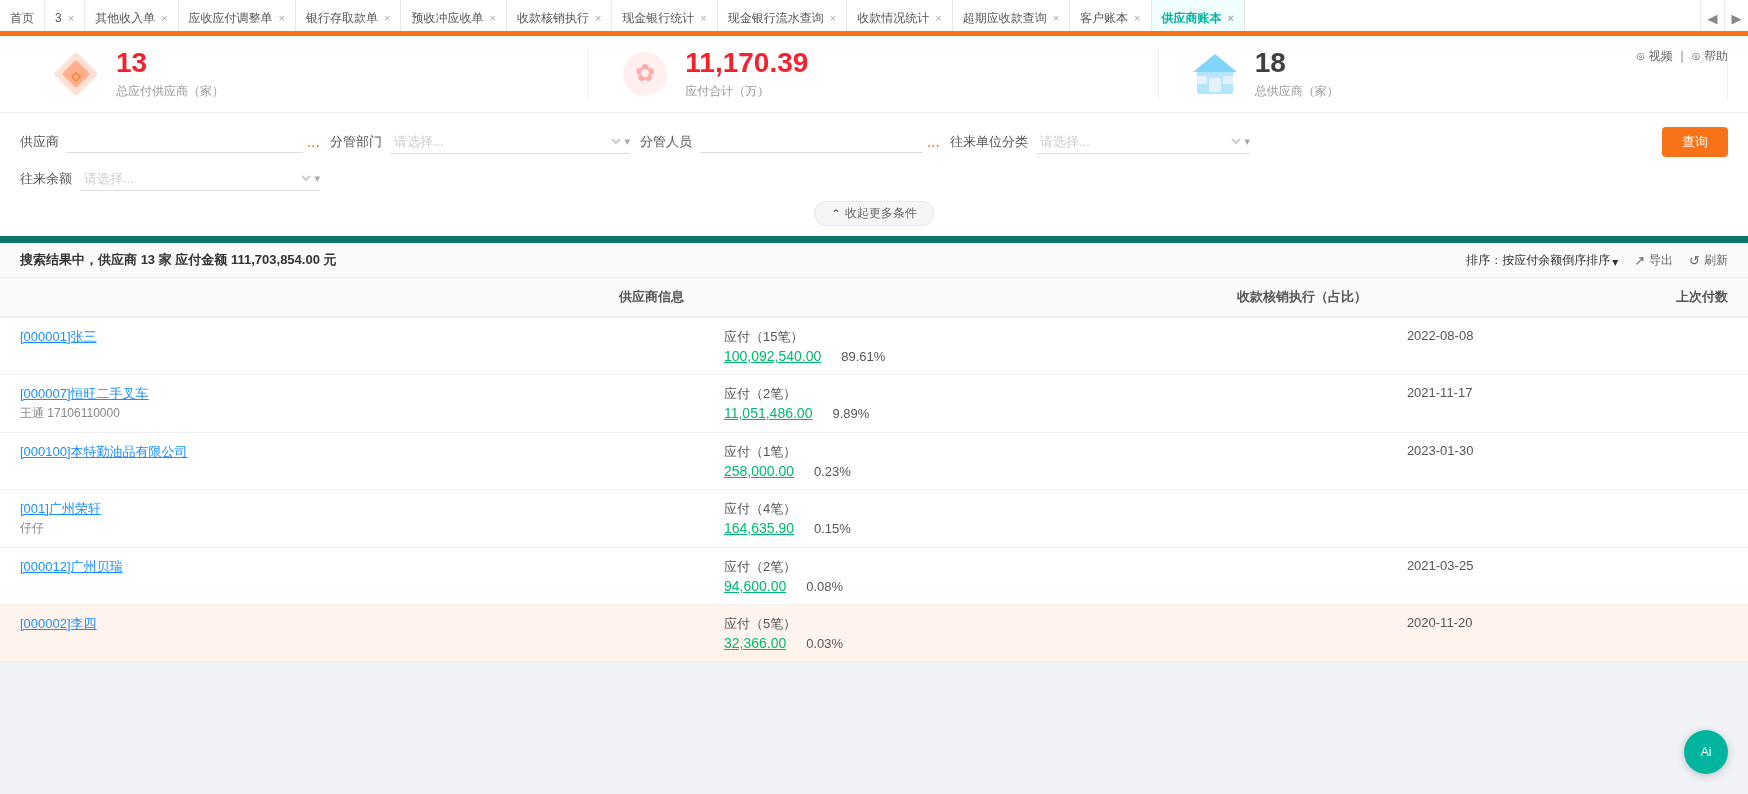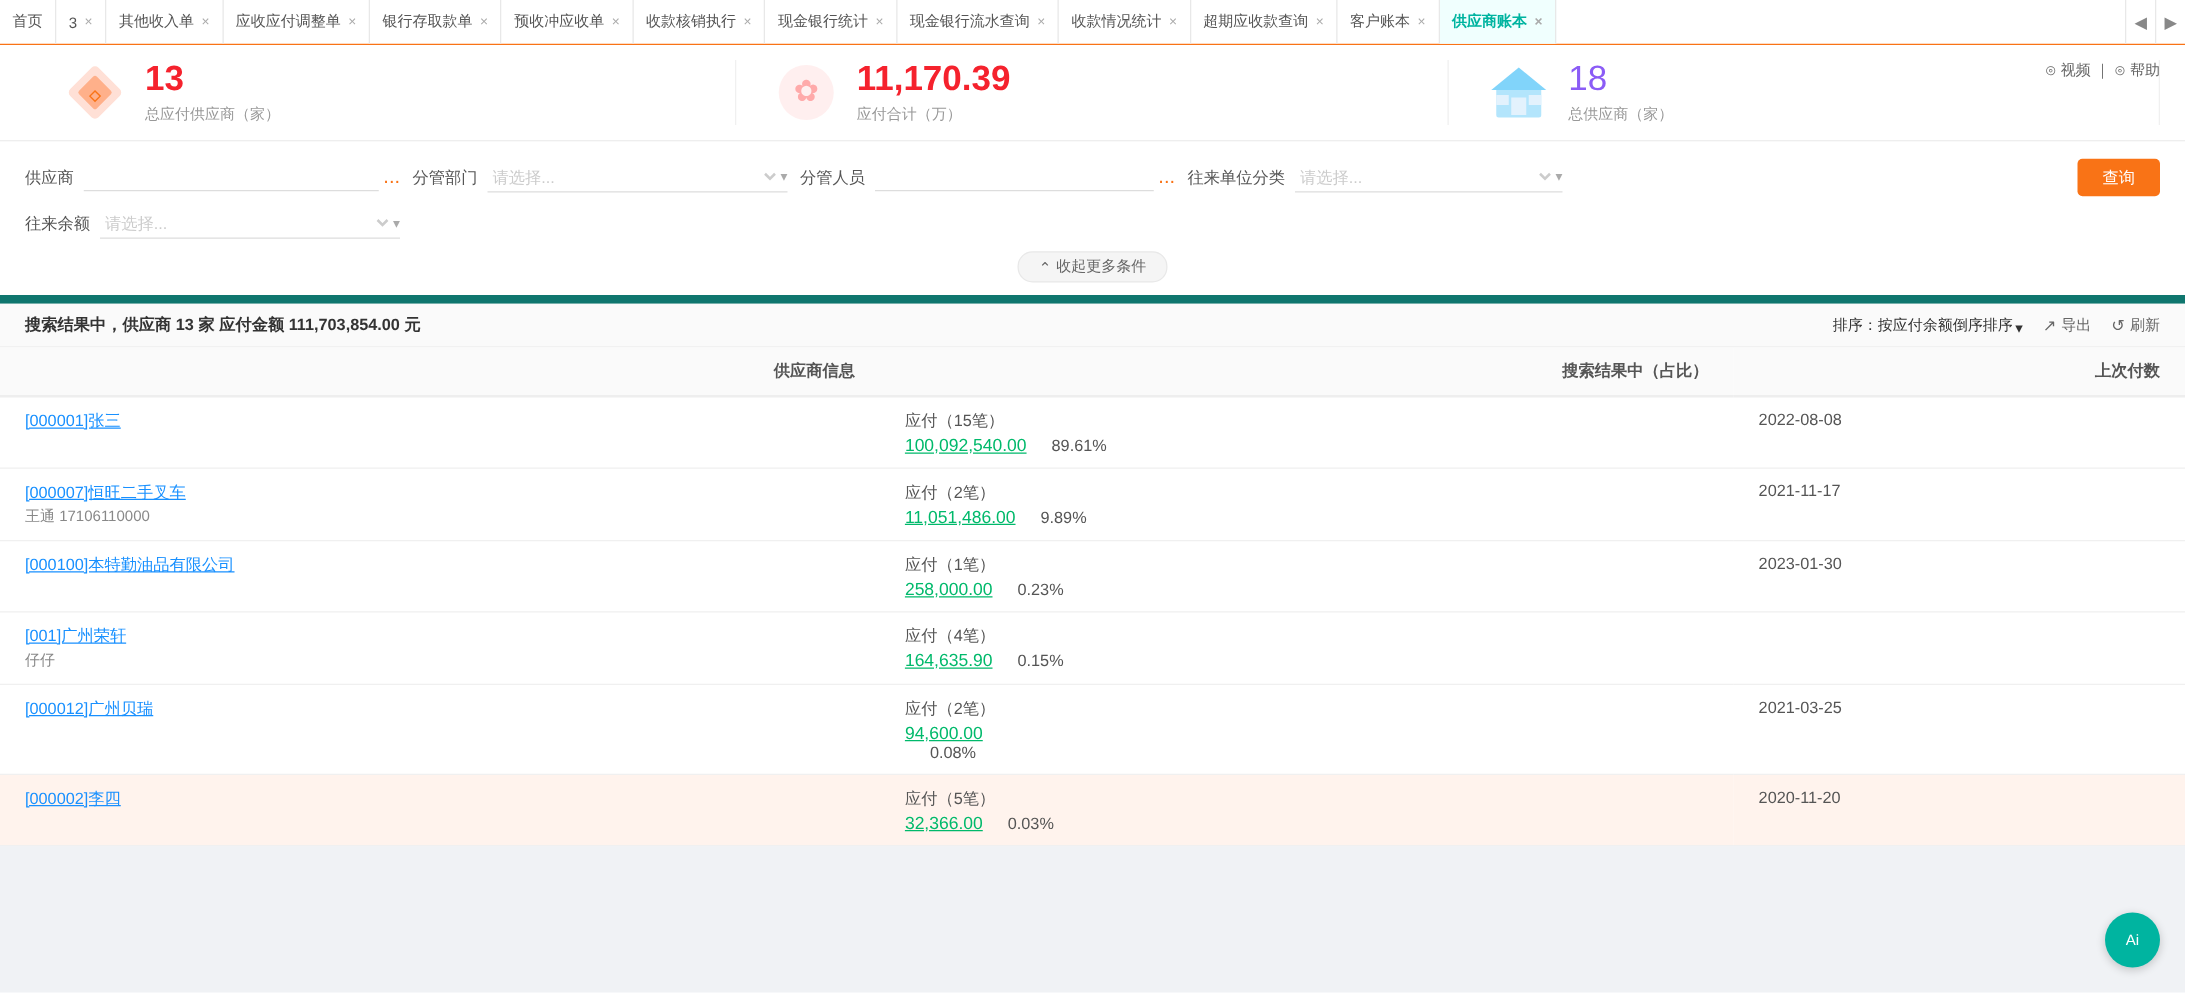--- a/index.html
+++ b/index.html
@@ -1,23 +1,22 @@
 <!DOCTYPE html>
 <html><head>
   <meta charset="utf-8">
   <style>
     * { box-sizing: border-box; margin: 0; padding: 0; font-family: 'Microsoft YaHei', Arial, sans-serif; }
     body { background: #f0f2f5; font-size: 13px; color: #333; overflow-x: hidden; }
 
     
     .top-nav {
       display: flex;
-      align-items: center;
       background: #fff;
-      border-bottom: 1px solid #f97316;
+      border-bottom: 5px solid #f97316;
       height: 36px;
       padding: 0 0;
       overflow: hidden;
     }
     .nav-tab {
       display: flex;
       align-items: center;
       padding: 0 10px;
       height: 36px;
       font-size: 12px;
@@ -80,22 +79,22 @@
       color: #f5222d;
       line-height: 1.1;
     }
     .stat-label {
       font-size: 12px;
       color: #999;
       margin-top: 4px;
     }
     .stat-value-dark {
       font-size: 28px;
-      font-weight: normal;
-      color: #8b5cf6;
+      font-weight: bold;
+      color: #404040;
       line-height: 1.1;
     }
     .top-right-links {
       position: absolute;
       right: 20px;
       top: 12px;
       font-size: 12px;
       color: #888;
     }
     .top-right-links span { cursor: pointer; color: #666; }
@@ -496,21 +495,21 @@
 </div>
 
 <div class="table-wrapper">
   <table class="data-table">
     <thead>
       <tr>
         <th>
           <span>供应商信息</span>
         </th>
         <th>
-          <span>搜索结果中（占比）</span>
+          <span>收款核销执行（占比）</span>
         </th>
         <th>
           <span>上次付数</span>
         </th>
       </tr>
     </thead>
     <tbody id="table-body">
 
     <tr>
           <td><a class="supplier-link" href="#">[000001]张三</a></td>
@@ -553,21 +552,21 @@
               <span class="transaction-amount">164,635.90</span>
               <span class="transaction-percent">0.15%</span>
             </div>
           </td>
           <td><span class="date-text"></span></td>
         </tr>
         <tr>
           <td><a class="supplier-link" href="#">[000012]广州贝瑞</a></td>
           <td>
             <div class="transaction-label">应付（2笔）</div>
-            <div style="display: flex; align-items: flex-start; flex-direction: column;">
+            <div style="display: flex; align-items: center;">
               <span class="transaction-amount">94,600.00</span>
               <span class="transaction-percent">0.08%</span>
             </div>
           </td>
           <td><span class="date-text">2021-03-25</span></td>
         </tr>
         <tr class="highlighted">
           <td><a class="supplier-link" href="#">[000002]李四</a></td>
           <td>
             <div class="transaction-label">应付（5笔）</div>

